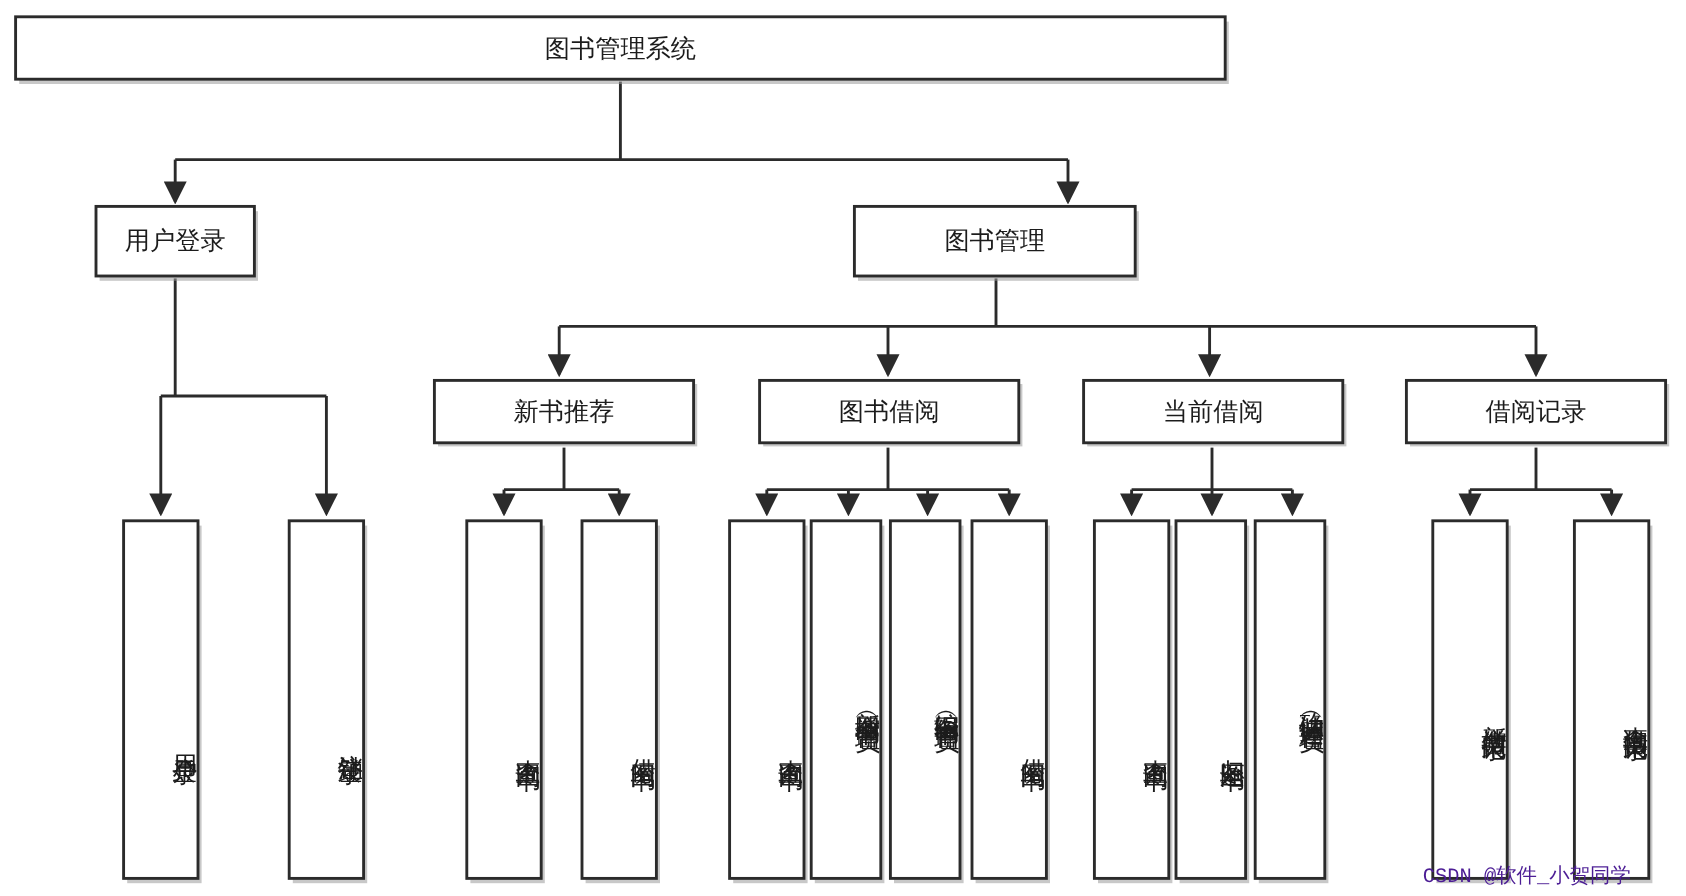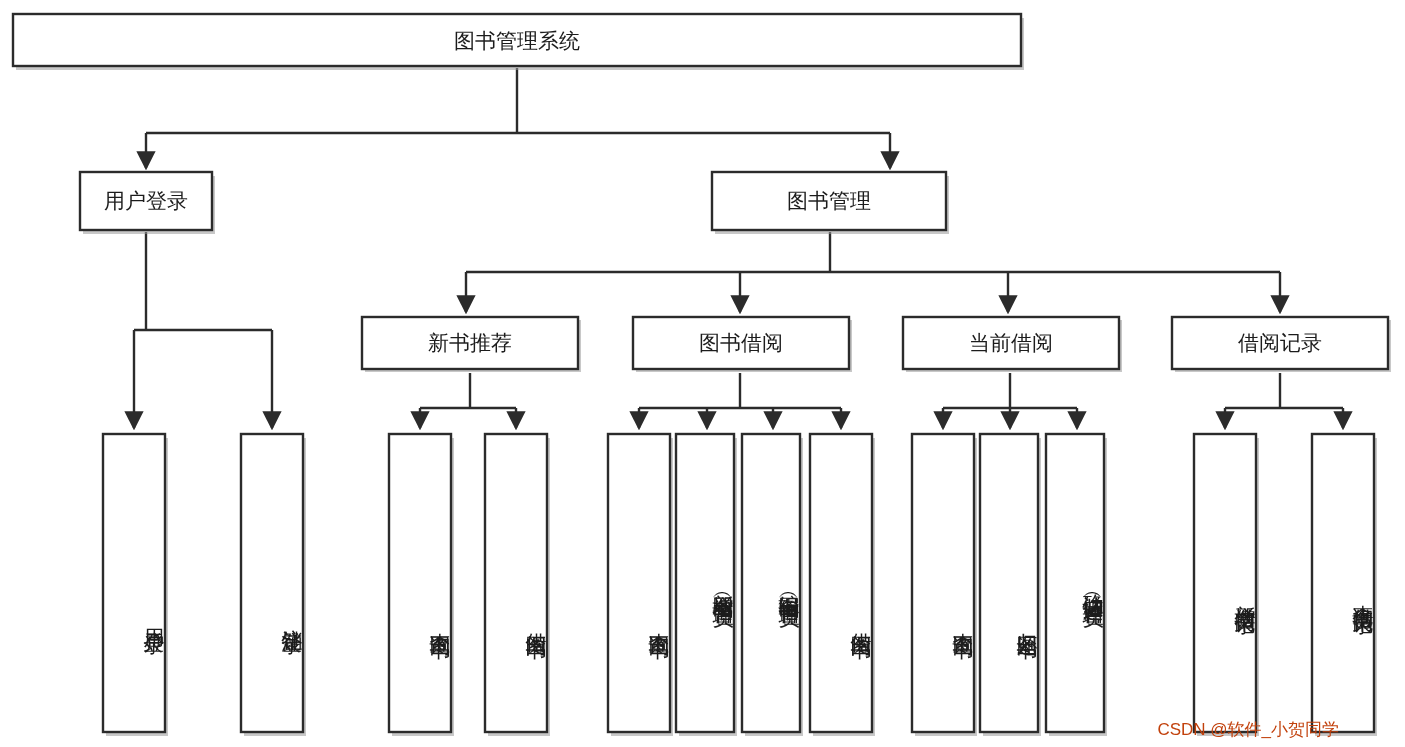--- a/index.html
+++ b/index.html
@@ -11,20 +11,21 @@
     width: 1405px;
     height: 747px;
     font-family: "DejaVu Sans", "Liberation Sans", sans-serif;
     overflow: hidden;
     position: relative;
   }
   #diagram-root {
     position: relative;
     width: 1351px;
     height: 747px;
+    padding-left: 20px;
   }
   svg#flow {
     position: absolute;
     top: 0;
     left: 0;
     width: 1405px;
     height: 747px;
   }
   .node-rect {
     fill: #ffffff;
@@ -65,22 +66,22 @@
     text-align: center;
     white-space: nowrap;
     pointer-events: none;
     font-family: "DejaVu Sans", "Liberation Sans", sans-serif;
   }
   .watermark {
     position: absolute;
     right: 12px;
     bottom: 6px;
     font-size: 17px;
-    color: #c2410c;
-    font-family: Liberation Sans, sans-serif;
+    color: #4c1d95;
+    font-family: Liberation Mono, monospace;
     user-select: none;
     white-space: nowrap;
   }
 </style>
 </head>
 <body>
 
 <div id="diagram-root">
 
   <svg id="flow" viewBox="0 0 1405 747">

